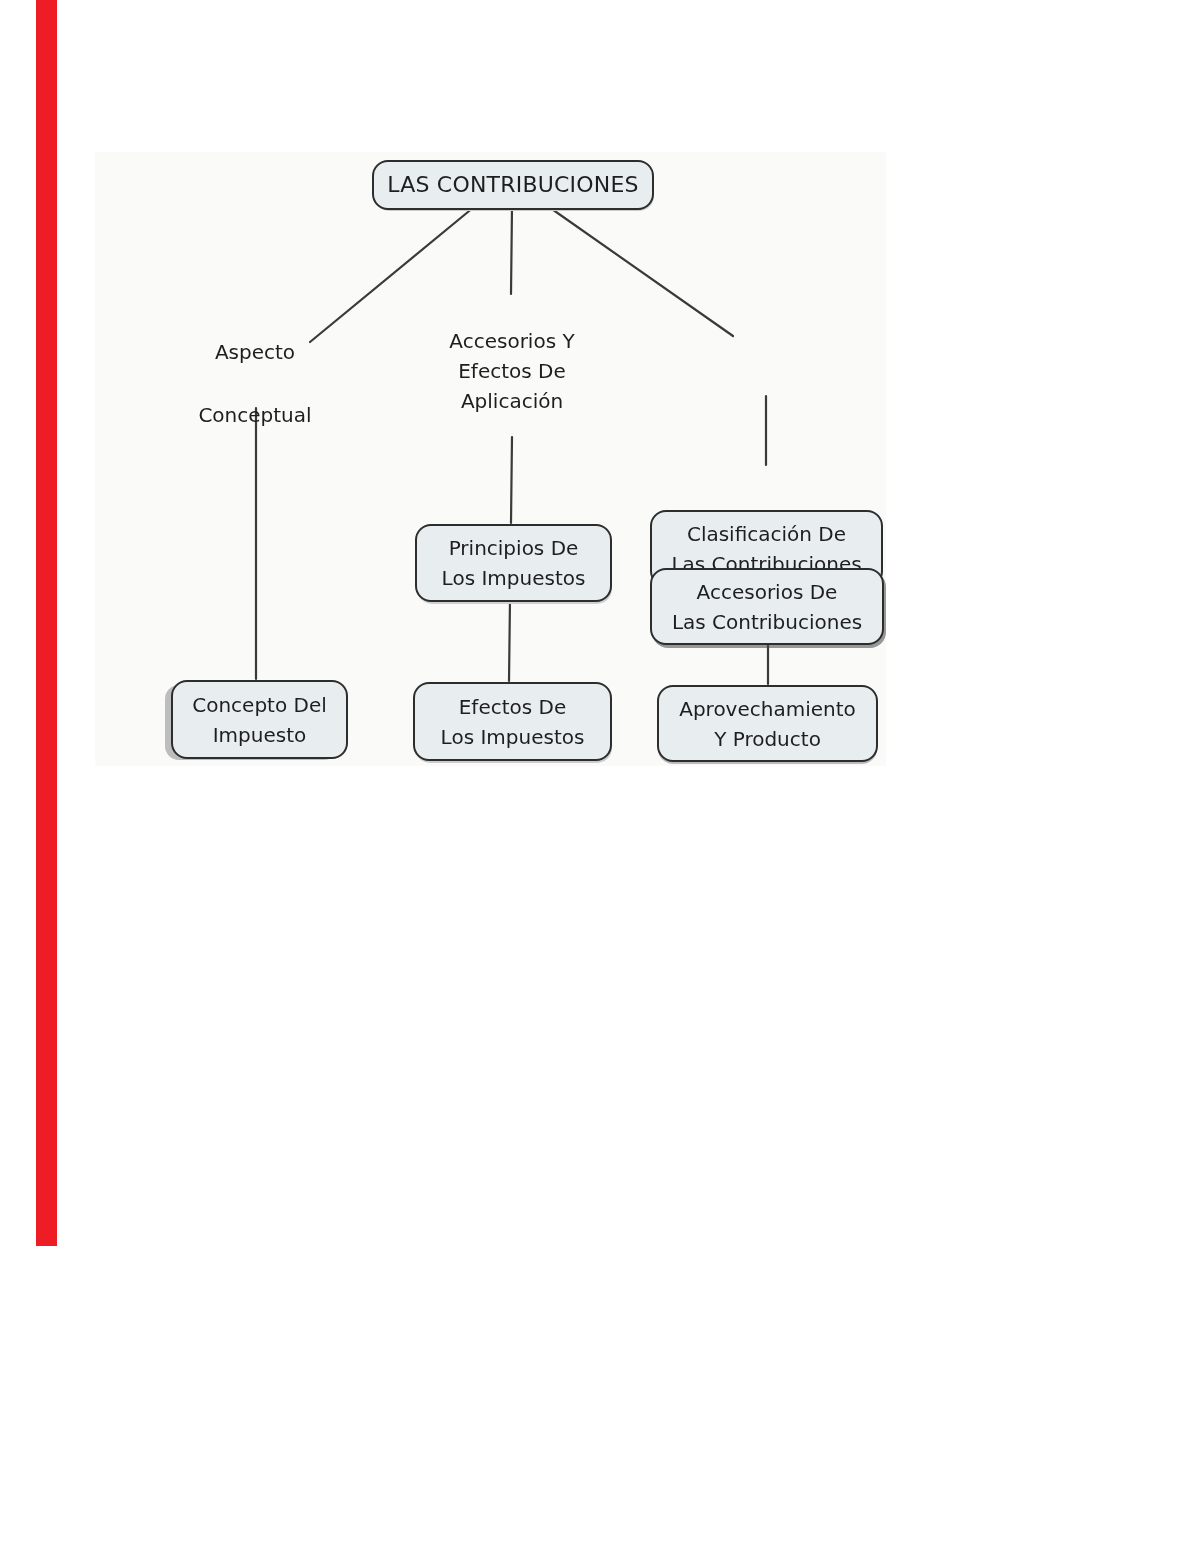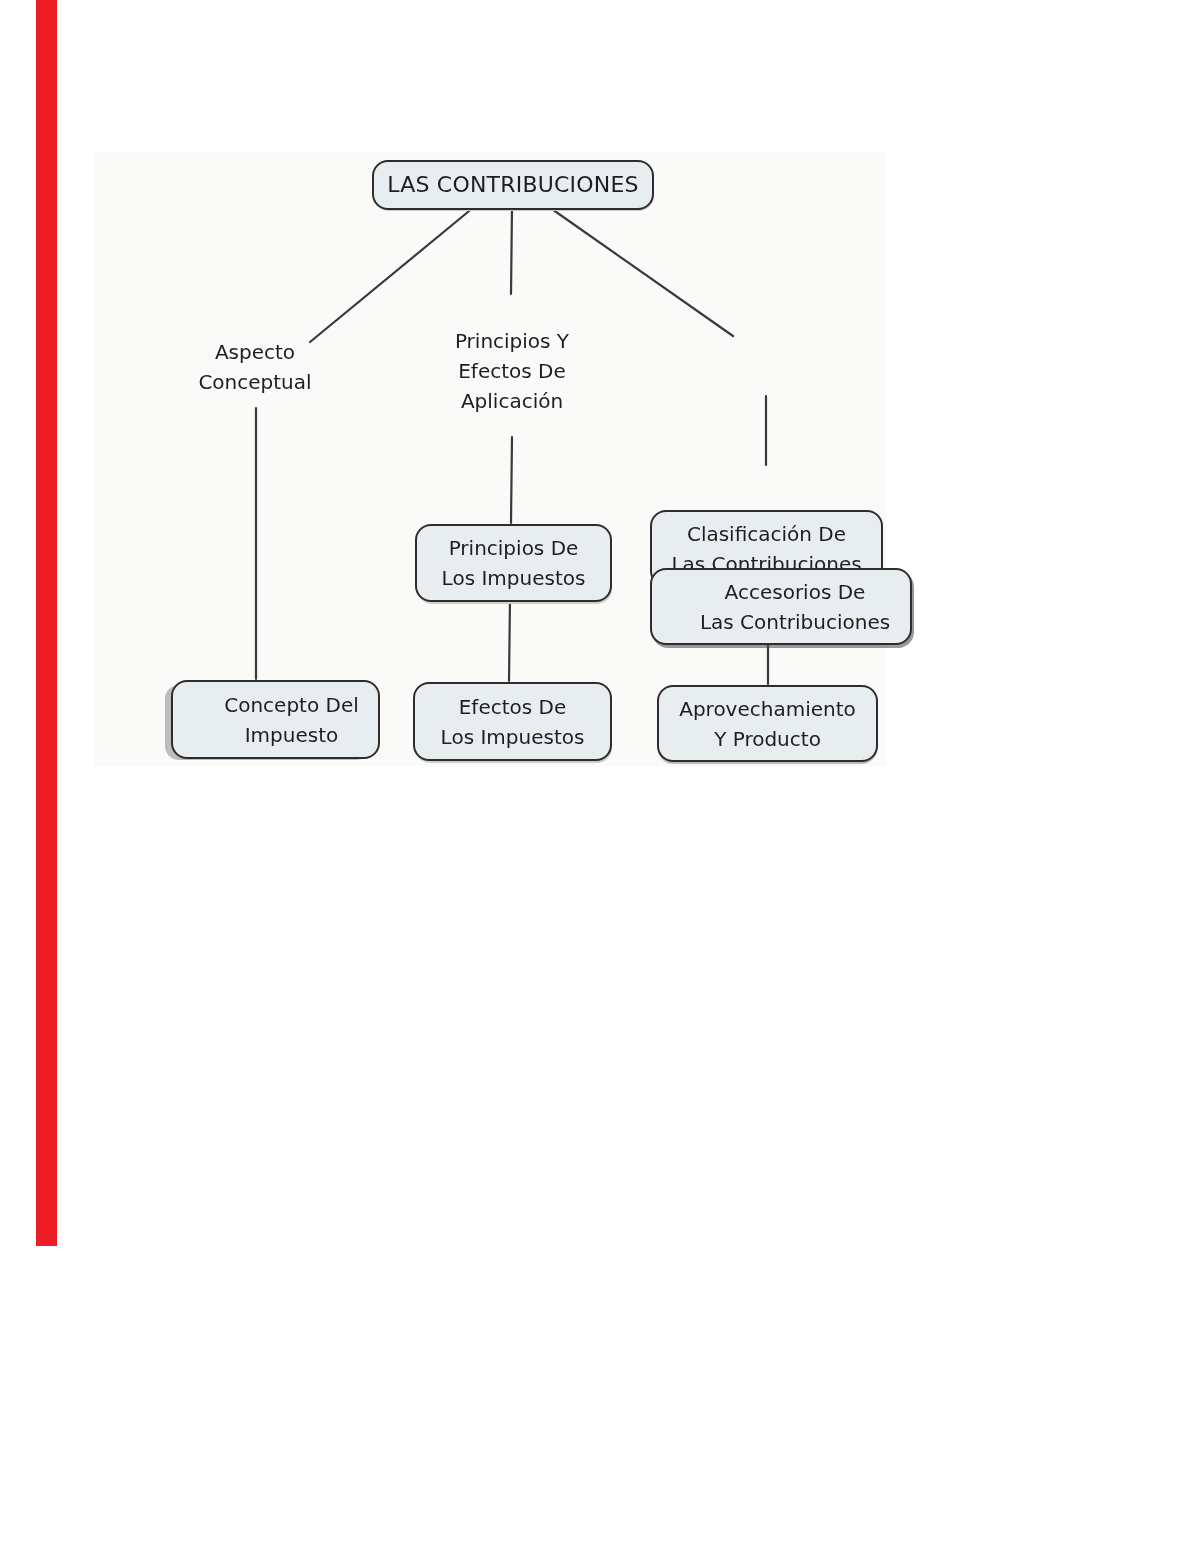--- a/index.html
+++ b/index.html
@@ -31,27 +31,27 @@
   .node.box{
     background:var(--box-fill,#e8eef0);
     border:2.5px solid var(--box-border,#2d2d2d);
     border-radius:16px;
   }
   .root-box{
     left:372px;top:160px;width:278px;height:46px;
     font-size:22px;letter-spacing:0.2px;border-radius:13px;
     box-shadow:1px 2px 0 -1px #cccccc;
   }
-  .lbl-aspecto{left:155px;top:337px;width:200px;}
+  .lbl-aspecto{left:155px;top:337px;width:200px;gap:33px;}
   .lbl-principios{left:412px;top:326px;width:200px;}
   .lbl-tipos{left:641px;top:333px;width:250px;}
   .box-principios{left:415px;top:524px;width:193px;height:74px;box-shadow:1px 3px 0 -1px #cfcfcf;}
   .box-clasificacion{left:650px;top:466px;width:229px;height:73px;box-shadow:1px 3px 0 -1px #c9c9c9;margin-top:44px;}
-  .box-accesorios{left:650px;top:568px;width:230px;height:73px;border-width:3px;box-shadow:2px 3px 0 rgba(70,70,70,.55);padding-left:28px;}
-  .box-concepto{left:171px;top:680px;width:173px;height:75px;box-shadow:-8px 3px 0 -2px #bdbdbd;padding-left:32px;}
+  .box-accesorios{left:650px;top:568px;width:230px;height:73px;border-width:3px;box-shadow:2px 3px 0 rgba(70,70,70,.55);}
+  .box-concepto{left:171px;top:680px;width:173px;height:75px;box-shadow:-8px 3px 0 -2px #bdbdbd;}
   .box-efectos{left:413px;top:682px;width:195px;height:75px;box-shadow:1px 3px 0 -1px #cccccc;}
   .box-aprovechamiento{left:657px;top:685px;width:217px;height:73px;box-shadow:0 3px 0 -1px #bbbbbb;}
 </style>
 </head>
 <body>
 
 <div class="page">
 
   <div class="red-bar"></div>
   <div class="scan-tint"></div>
@@ -71,21 +71,21 @@
   <div class="node box root-box">
     <span>LAS CONTRIBUCIONES</span>
   </div>
 
   <div class="node lbl-aspecto">
     <span>Aspecto</span>
     <span>Conceptual</span>
   </div>
 
   <div class="node lbl-principios">
-    <span>Principios Y</span>
+    <span>Accesorios Y</span>
     <span>Efectos De</span>
     <span>Aplicación</span>
   </div>
 
 
   <div class="node box box-principios">
     <span>Principios De</span>
     <span>Los Impuestos</span>
   </div>
 

